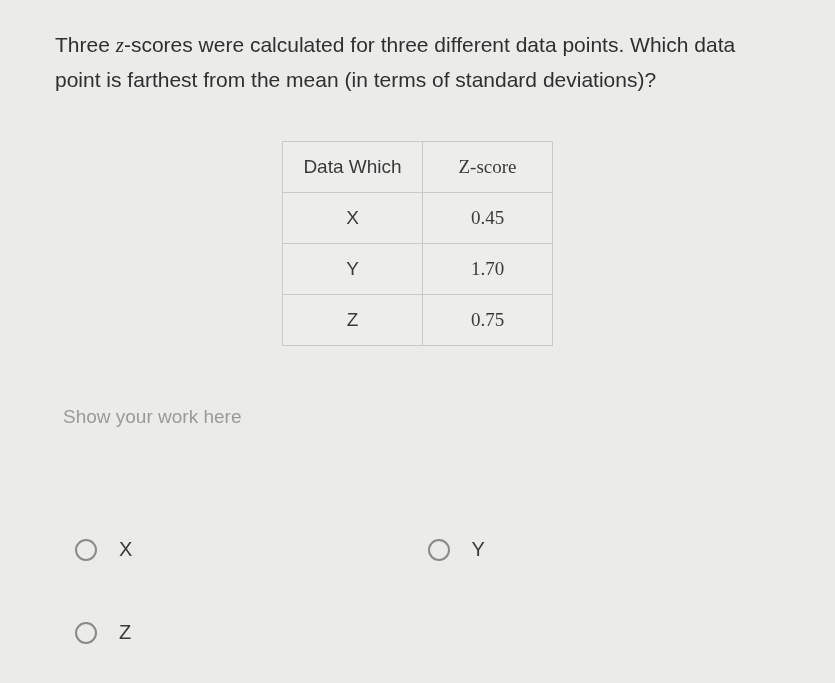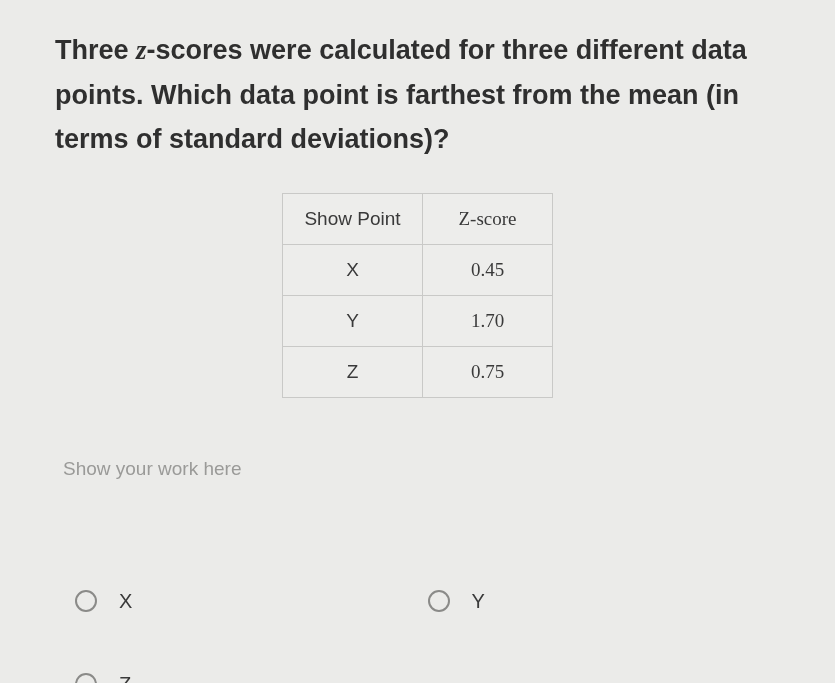--- a/index.html
+++ b/index.html
@@ -10,25 +10,24 @@
     body {
       width: 835px;
       height: 683px;
       background: #ebebe9;
       font-family: Arial, Helvetica, sans-serif;
       color: #3a3a3a;
       padding: 28px 55px 20px 55px;
       position: relative;
     }
     .question {
-      font-size: 27px;
+      font-size: 21px;
       line-height: 1.65;
       color: #2f2f2f;
-      margin-bottom: 31px;
-      font-weight: bold;
+      margin-bottom: 44px;
     }
     .question .zvar {
       font-style: italic;
       font-family: Georgia, serif;
     }
     .table-wrap {
       display: flex;
       justify-content: center;
       margin-bottom: 60px;
     }
@@ -90,21 +89,21 @@
 <body>
 
 <div class="question">
   <span>Three </span><span class="zvar">z</span><span>-scores were calculated for three different data points. Which data point is farthest from the mean (in terms of standard deviations)?</span>
 </div>
 
 <div class="table-wrap">
   <table>
     <tbody>
         <tr>
-      <th>Show Point</th>
+      <th>Data Which</th>
       <th>Z-score</th>
     </tr>
     <tr>
       <td>X</td>
       <td>0.45</td>
     </tr>
     <tr>
       <td>Y</td>
       <td>1.70</td>
     </tr>

